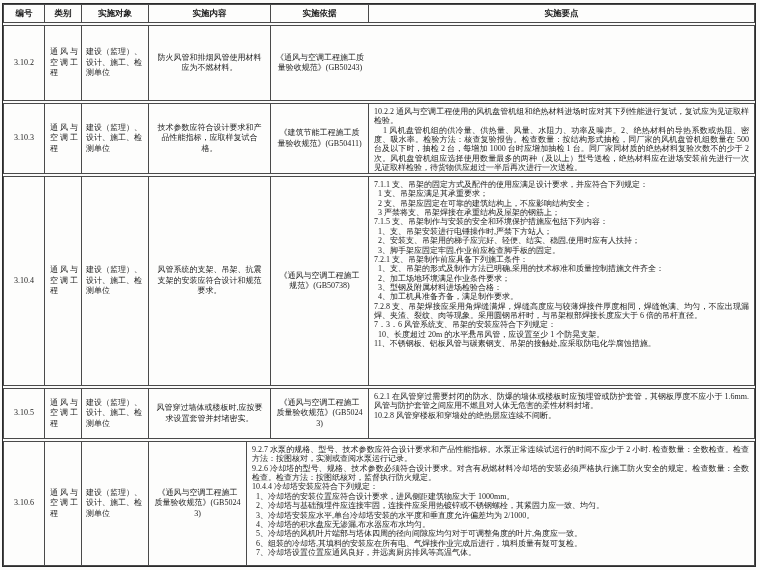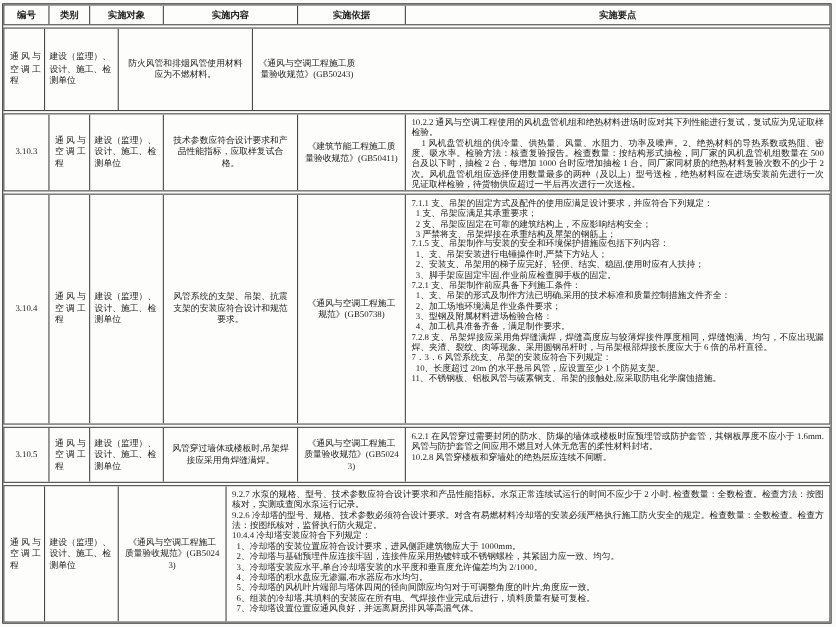--- a/index.html
+++ b/index.html
@@ -88,20 +88,21 @@
     <div class="row r-header">
       <div class="cell c-id th">编号</div>
       <div class="cell c-cat th" style="text-align:center;justify-content:center;padding-left:2px;">类别</div>
       <div class="cell c-target th" style="text-align:center;justify-content:center;">实施对象</div>
       <div class="cell c-content th" style="text-align:center;justify-content:center;">实施内容</div>
       <div class="cell c-basis th">实施依据</div>
       <div class="cell th" style="flex:1 1 auto;">实施要点</div>
     </div>
 
     <div class="row r1">
+      <div class="cell c-id">3.10.2</div>
       <div class="cell c-cat wrap">通 风 与 空 调 工 程</div>
       <div class="cell c-target wrap">建设（监理）、设计、施工、检测单位</div>
       <div class="cell c-content wrap">防火风管和排烟风管使用材料应为不燃材料。</div>
       <div class="cell c-basis wrap">《通风与空调工程施工质量验收规范》(GB50243)</div>
     </div>
 
     <div class="row r2">
       <div class="cell c-id">3.10.3</div>
       <div class="cell c-cat wrap">通 风 与 空 调 工 程</div>
       <div class="cell c-target wrap">建设（监理）、设计、施工、检测单位</div>
@@ -133,27 +134,28 @@
 7.2.8 支、吊架焊接应采用角焊缝满焊，焊缝高度应与较薄焊接件厚度相同，焊缝饱满、均匀，不应出现漏焊、夹渣、裂纹、肉等现象。采用圆钢吊杆时，与吊架根部焊接长度应大于 6 倍的吊杆直径。
 7．3．6 风管系统支、吊架的安装应符合下列规定：
   10、长度超过 20m 的水平悬吊风管，应设置至少 1 个防晃支架。
 11、不锈钢板、铝板风管与碳素钢支、吊架的接触处,应采取防电化学腐蚀措施。</div>
     </div>
 
     <div class="row r4">
       <div class="cell c-id">3.10.5</div>
       <div class="cell c-cat wrap">通 风 与 空 调 工 程</div>
       <div class="cell c-target wrap">建设（监理）、设计、施工、检测单位</div>
-      <div class="cell c-content wrap">风管穿过墙体或楼板时,吊架焊接应采用角焊缝满焊。</div>
+      <div class="cell c-content wrap">风管穿过墙体或楼板时,应按要求设置套管并封堵密实。</div>
       <div class="cell c-basis wrap">《通风与空调工程施工质量验收规范》(GB50243)</div>
       <div class="cell c-points wrap">6.2.1 在风管穿过需要封闭的防水、防爆的墙体或楼板时应预埋管或防护套管，其钢板厚度不应小于 1.6mm. 风管与防护套管之间应用不燃且对人体无危害的柔性材料封堵。
 10.2.8 风管穿楼板和穿墙处的绝热层应连续不间断。</div>
     </div>
 
     <div class="row r5">
+      <div class="cell c-id">3.10.6</div>
       <div class="cell c-cat wrap">通 风 与 空 调 工 程</div>
       <div class="cell c-target wrap">建设（监理）、设计、施工、检测单位</div>
       <div class="cell c-basis wrap">《通风与空调工程施工质量验收规范》(GB50243)</div>
       <div class="cell c-points wrap">9.2.7 水泵的规格、型号、技术参数应符合设计要求和产品性能指标。水泵正常连续试运行的时间不应少于 2 小时. 检查数量：全数检查。检查方法：按图核对，实测或查阅水泵运行记录。
 9.2.6 冷却塔的型号、规格、技术参数必须符合设计要求。对含有易燃材料冷却塔的安装必须严格执行施工防火安全的规定。检查数量：全数检查。检查方法：按图纸核对，监督执行防火规定。
 10.4.4 冷却塔安装应符合下列规定：
   1、冷却塔的安装位置应符合设计要求，进风侧距建筑物应大于 1000mm。
   2、冷却塔与基础预埋件应连接牢固，连接件应采用热镀锌或不锈钢螺栓，其紧固力应一致、均匀。
   3、冷却塔安装应水平,单台冷却塔安装的水平度和垂直度允许偏差均为 2/1000。
   4、冷却塔的积水盘应无渗漏,布水器应布水均匀。

